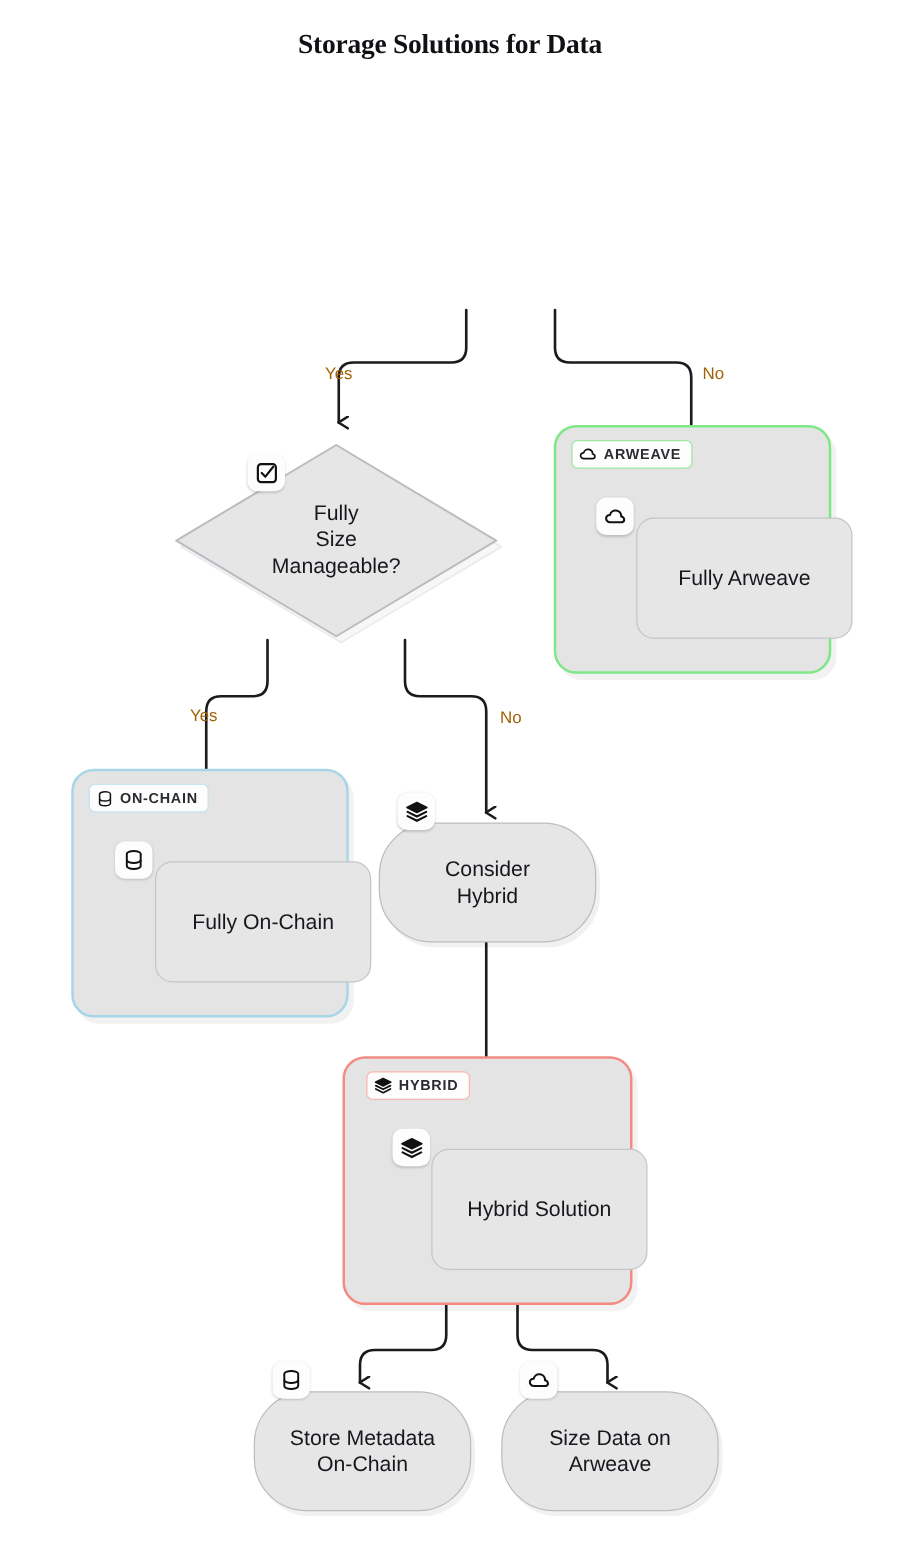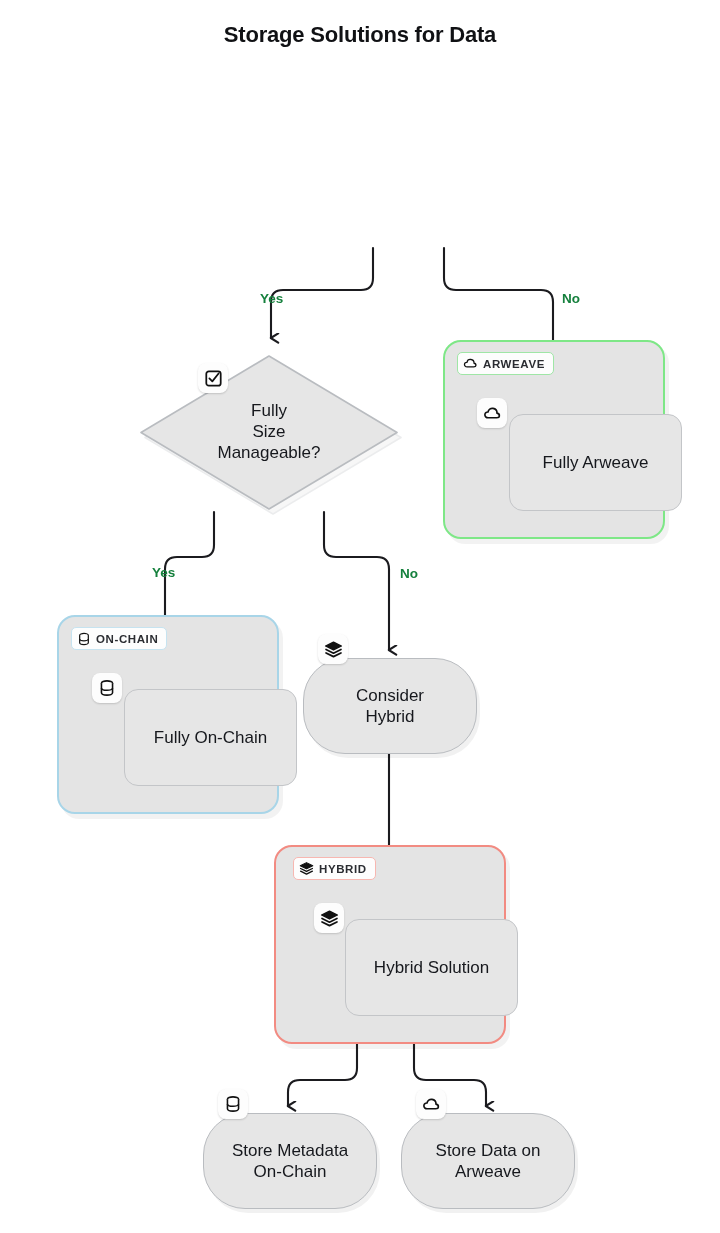--- a/index.html
+++ b/index.html
@@ -7,28 +7,28 @@
   body{
     width:720px;height:1233px;position:relative;overflow:hidden;
     font-family:"Liberation Sans","DejaVu Sans",sans-serif;
     color:#16181d;
   }
   #canvas{position:absolute;inset:0;width:720px;height:1233px;}
 
   
   .title{
     position:absolute;left:0;top:22px;width:720px;text-align:center;
-    font-size:22px;font-weight:bold;letter-spacing:-0.2px;color:#101114;
+    font-size:22px;font-weight:bold;letter-spacing:-0.2px;color:#101114;font-family:Liberation Serif, serif;
   }
 
   
   svg.edges{position:absolute;left:0;top:0;width:720px;height:1233px;overflow:visible;}
   svg.edges path{fill:none;stroke:#1b1b1f;stroke-width:2.1;stroke-linecap:round;stroke-linejoin:round;}
   .edge-label{
-    position:absolute;font-size:13.5px;color:#15803d;white-space:nowrap;font-weight:bold;
+    position:absolute;font-size:13.5px;color:#a16207;white-space:nowrap;
   }
 
   
   .diamond-wrap{position:absolute;}
   .diamond{
     position:absolute;left:0;top:0;width:100%;height:100%;
   }
   .diamond .dshape{
     position:absolute;left:0;top:0;width:100%;height:100%;
   }
@@ -213,21 +213,21 @@
     <div class="badge" style="left:218px;top:1089px;">
       <svg width="18" height="18" viewBox="0 0 24 24">
         <ellipse cx="12" cy="5.6" rx="7.4" ry="3.1" fill="#ffffff" stroke="#111111" stroke-width="2.1"></ellipse>
         <path d="M4.6,5.6 L4.6,18.4 C4.6,20.1 7.9,21.5 12,21.5 C16.1,21.5 19.4,20.1 19.4,18.4 L19.4,5.6" fill="#ffffff" stroke="#111111" stroke-width="2.1" stroke-linejoin="round"></path>
         <path d="M4.6,12 C4.6,13.7 7.9,15.1 12,15.1 C16.1,15.1 19.4,13.7 19.4,12" fill="none" stroke="#111111" stroke-width="2.1"></path>
       </svg>
     </div>
   </div>
 
   <div>
-    <div class="stadium pill" style="left:401px;top:1113px;width:172px;height:94px;">Store Data on
+    <div class="stadium pill" style="left:401px;top:1113px;width:172px;height:94px;">Size Data on
 Arweave</div>
     <div class="badge" style="left:416px;top:1089px;">
       <svg width="19" height="19" viewBox="0 0 24 24">
         <path d="M6.6,17.4 C3.9,17.4 2.2,15.5 2.4,13.3 C2.6,11.3 4.3,9.9 6.3,10.1
                  C6.9,7.2 9.6,5.2 12.6,5.6 C15.6,6 17.8,8.6 17.7,11.6
                  C19.6,11.9 20.9,13.6 20.6,15.5 C20.4,17.2 18.9,17.4 17.3,17.4 Z" fill="#ffffff" stroke="#111111" stroke-width="2.1" stroke-linejoin="round"></path>
       </svg>
     </div>
   </div>
 

